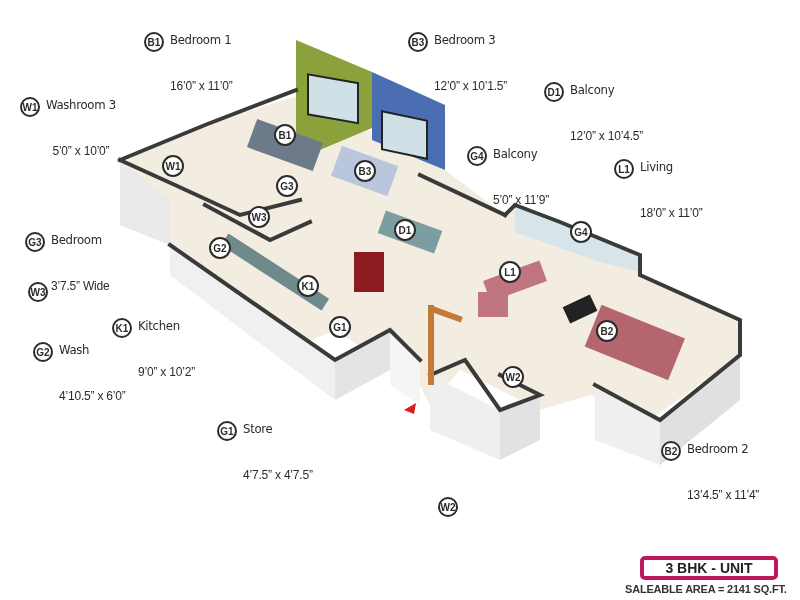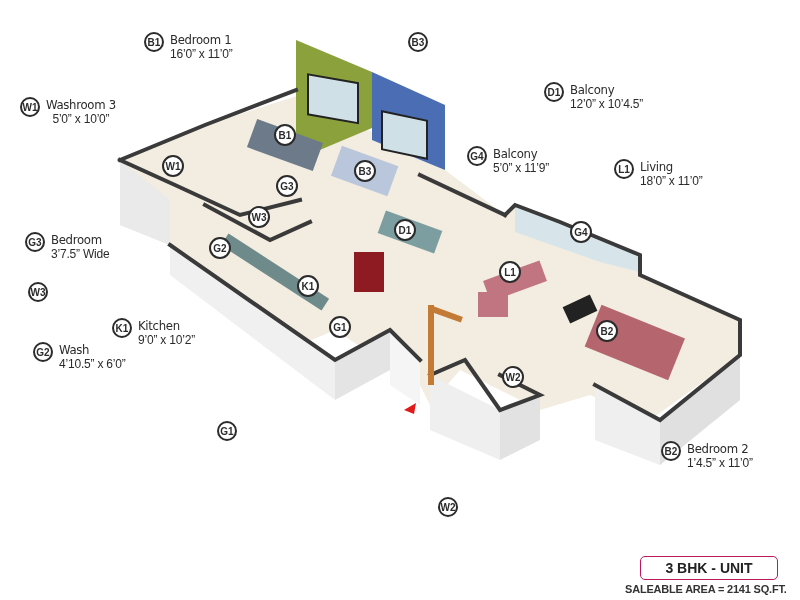--- a/index.html
+++ b/index.html
@@ -1,24 +1,24 @@
 <!DOCTYPE html>
 <html><head>
 <meta charset="utf-8">
 <style>
   html,body{margin:0;padding:0;background:#ffffff;}
   body{width:800px;height:600px;position:relative;overflow:hidden;font-family:"Liberation Sans",sans-serif;color:#2b2b2b;}
   .legend{position:absolute;display:flex;align-items:flex-start;}
   .badge{width:20px;height:20px;border:2px solid #2b2b2b;border-radius:50%;box-sizing:border-box;font-size:10px;font-weight:bold;display:flex;align-items:center;justify-content:center;margin-right:6px;background:#fff;flex:none;}
-  .ltext{display:flex;flex-direction:column;line-height:15px;}
+  .ltext{display:flex;flex-direction:column;line-height:15px;gap:32px;}
   .lname{font-size:13px;font-family:"DejaVu Sans",sans-serif;font-stretch:condensed;letter-spacing:-0.3px;}
   .ldim{font-size:12px;letter-spacing:-0.2px;text-align:center;}
   .marker{position:absolute;width:22px;height:22px;border:2px solid #2b2b2b;border-radius:50%;box-sizing:border-box;background:#fff;font-size:10px;font-weight:bold;display:flex;align-items:center;justify-content:center;z-index:5;}
   #plan{position:absolute;left:0;top:0;}
-  .unit-box{position:absolute;left:640px;top:556px;width:138px;height:24px;border:1px solid #be185d;border-radius:5px;box-sizing:border-box;display:flex;align-items:center;justify-content:center;font-weight:bold;font-size:14px;color:#222;text-align:right;}
+  .unit-box{position:absolute;left:640px;top:556px;width:138px;height:24px;border:4px solid #be185d;border-radius:5px;box-sizing:border-box;display:flex;align-items:center;justify-content:center;font-weight:bold;font-size:14px;color:#222;text-align:right;}
   .area{position:absolute;left:625px;top:583px;font-size:11px;font-weight:bold;color:#333;white-space:nowrap;letter-spacing:-0.2px;}
 </style>
 </head>
 <body>
 
 <svg id="plan" width="800" height="600" viewBox="0 0 800 600">
 
   <polygon points="120,160 205,125 300,95 445,170 505,215 515,205 640,255 640,275 740,320 740,355 650,420 590,395 540,410 460,370 430,405 420,385 335,330 300,345 170,245 120,225" fill="#f3ece0"></polygon>
 
   <polygon points="120,160 120,225 170,245 170,200" fill="#eaeaea"></polygon>
@@ -79,20 +79,24 @@
 
 <div class="legend" style="left:144px;top:32px;">
   <span class="badge">B1</span>
   <span class="ltext">
       <span class="lname">Bedroom 1</span>
       <span class="ldim">16’0” x 11’0”</span>
     </span>
 </div>
 <div class="legend" style="left:408px;top:32px;">
   <span class="badge">B3</span>
+  <span class="ltext">
+      <span class="lname">Bedroom 3</span>
+      <span class="ldim">12’0” x 10’1.5”</span>
+    </span>
 </div>
 <div class="legend" style="left:20px;top:97px;">
   <span class="badge">W1</span>
   <span class="ltext">
       <span class="lname">Washroom 3</span>
       <span class="ldim">5’0” x 10’0”</span>
     </span>
 </div>
 <div class="legend" style="left:544px;top:82px;">
   <span class="badge">D1</span>
@@ -134,26 +138,30 @@
 </div>
 <div class="legend" style="left:33px;top:342px;">
   <span class="badge">G2</span>
   <span class="ltext">
       <span class="lname">Wash</span>
       <span class="ldim">4’10.5” x 6’0”</span>
     </span>
 </div>
 <div class="legend" style="left:217px;top:421px;">
   <span class="badge">G1</span>
+  <span class="ltext">
+      <span class="lname">Store</span>
+      <span class="ldim">4’7.5” x 4’7.5”</span>
+    </span>
 </div>
 <div class="legend" style="left:661px;top:441px;">
   <span class="badge">B2</span>
   <span class="ltext">
       <span class="lname">Bedroom 2</span>
-      <span class="ldim">1’4.5” x 11’0”</span>
+      <span class="ldim">13’4.5” x 11’4”</span>
     </span>
 </div>
 <div class="legend" style="left:438px;top:497px;">
   <span class="badge">W2</span>
 </div>
 
 <div class="unit-box">3 BHK - UNIT</div>
 <div class="area">SALEABLE AREA = 2141 SQ.FT.</div>
 
 </body></html>

